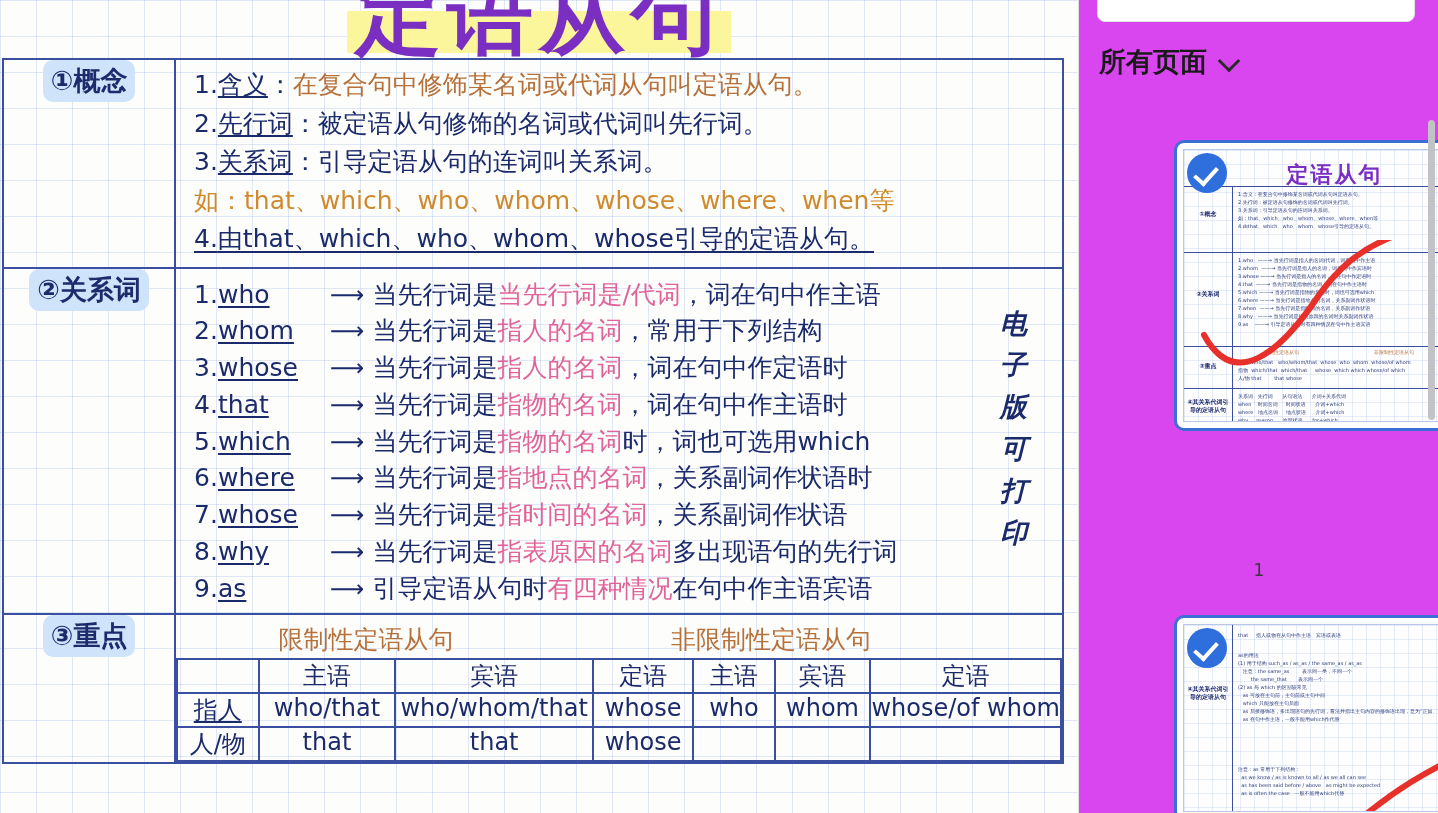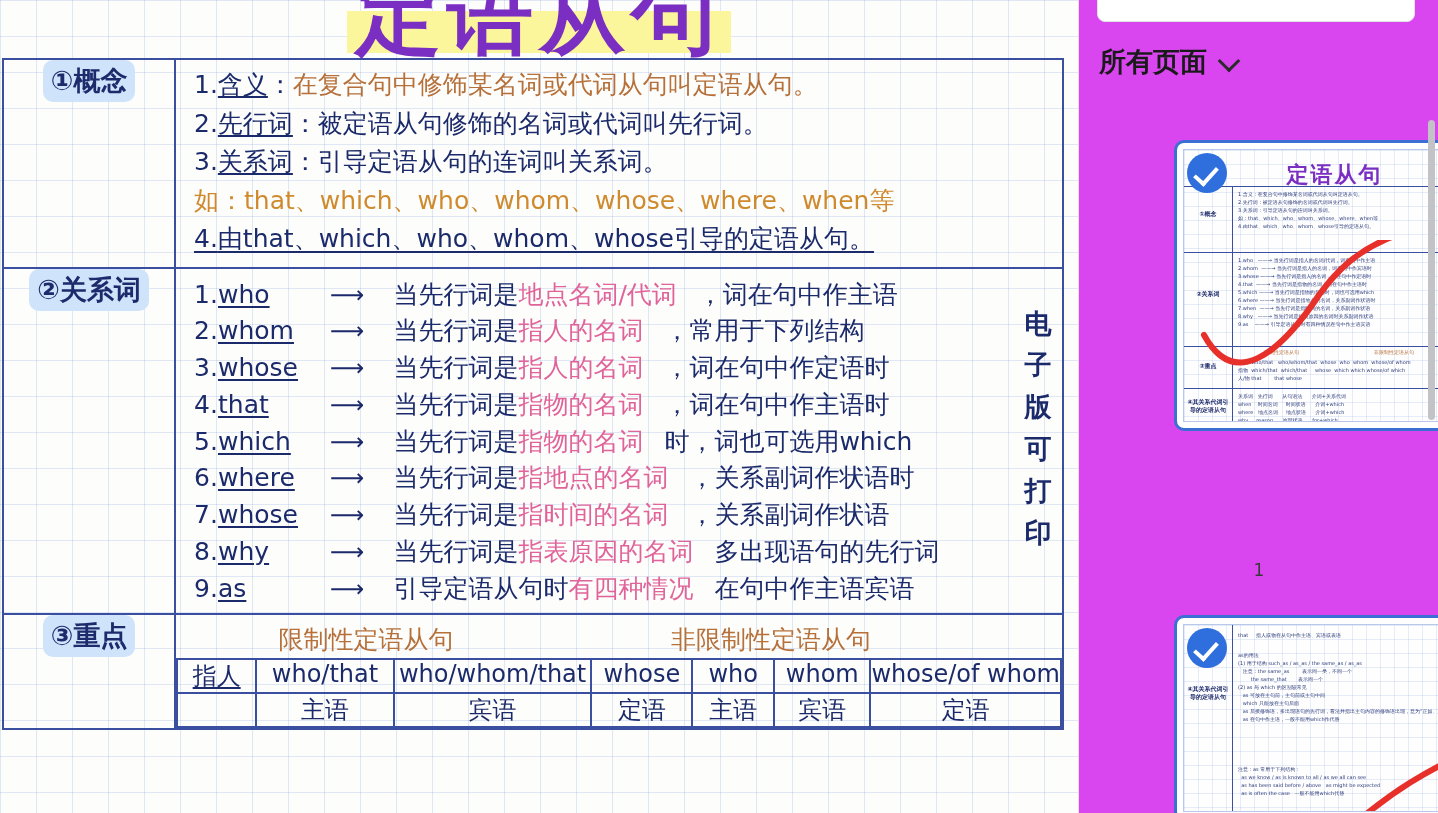--- a/index.html
+++ b/index.html
@@ -119,34 +119,34 @@
     text-underline-offset: 3px;
     color: #1b2a6b;
     min-width: 112px;
   }
   .rel-arrow {
     color: #1b2a6b;
     padding: 0 10px 0 0;
     letter-spacing: -2px;
     font-size: 24px;
   }
-  .rel-text { color: #1b2a6b; margin-left: 21px; }
+  .rel-text { color: #1b2a6b; }
   .pink { color: #e0649a; }
   
   #side-note {
     position: absolute;
-    right: 4px;
+    right: 22px;
     top: 34px;
     width: 40px;
     font-family: "DejaVu Sans", sans-serif;
     font-size: 27px;
     font-weight: 700;
     color: #1b2a6b;
     line-height: 1.55;
-    text-align: center;
+    font-style: italic;
   }
 
   
   .s3-body { padding: 8px 0 0 0; position: relative; }
   .s3-heads {
     display: flex;
     font-family: "DejaVu Sans", sans-serif;
     font-size: 25px;
     color: #b6703a;
     margin-bottom: 2px;
@@ -372,21 +372,21 @@
         <span class="sec-label">②关系词</span>
       </td>
       <td>
         <div class="s2-body">
 
           <div class="rel-row">
             <span class="rel-num">1.</span>
             <span class="rel-word">who</span>
             <span class="rel-arrow">⟶</span>
             <span class="rel-text">当先行词是</span>
-                <span class="pink">地点名词/代词</span>
+                <span class="pink">当先行词是/代词</span>
                 <span class="rel-text">，词在句中作主语</span>
           </div>
 
           <div class="rel-row">
             <span class="rel-num">2.</span>
             <span class="rel-word">whom</span>
             <span class="rel-arrow">⟶</span>
             <span class="rel-text">当先行词是</span>
                 <span class="pink">指人的名词</span>
                 <span class="rel-text">，常用于下列结构</span>
@@ -466,36 +466,45 @@
       </td>
       <td>
         <div class="s3-body">
           <div class="s3-heads">
             <span class="s3-head-a">限制性定语从句</span>
             <span class="s3-head-b">非限制性定语从句</span>
           </div>
           <table class="grid3">
             <tbody>
                   <tr>
+              <td class="rowlabel" style="text-decoration:none"></td>
+              <td style="width:150px">主语</td>
+              <td style="width:200px">宾语</td>
+              <td style="width:110px">定语</td>
+              <td style="width:95px">主语</td>
+              <td style="width:105px">宾语</td>
+              <td>定语</td>
+            </tr>
+            <tr>
               <td class="rowlabel">指人</td>
               <td>who/that</td>
               <td>who/whom/that</td>
               <td>whose</td>
               <td>who</td>
               <td>whom</td>
               <td>whose/of whom</td>
             </tr>
             <tr>
-              <td class="rowlabel" style="text-decoration:none"></td>
-              <td style="width:150px">主语</td>
-              <td style="width:200px">宾语</td>
-              <td style="width:110px">定语</td>
-              <td style="width:95px">主语</td>
-              <td style="width:105px">宾语</td>
-              <td>定语</td>
+              <td class="rowlabel" style="text-decoration:none">人/物</td>
+              <td>that</td>
+              <td>that</td>
+              <td>whose</td>
+              <td></td>
+              <td></td>
+              <td></td>
             </tr>
           </tbody>
               </table>
         </div>
       </td>
     </tr>
   </tbody>
     </table>
 </div>
 

